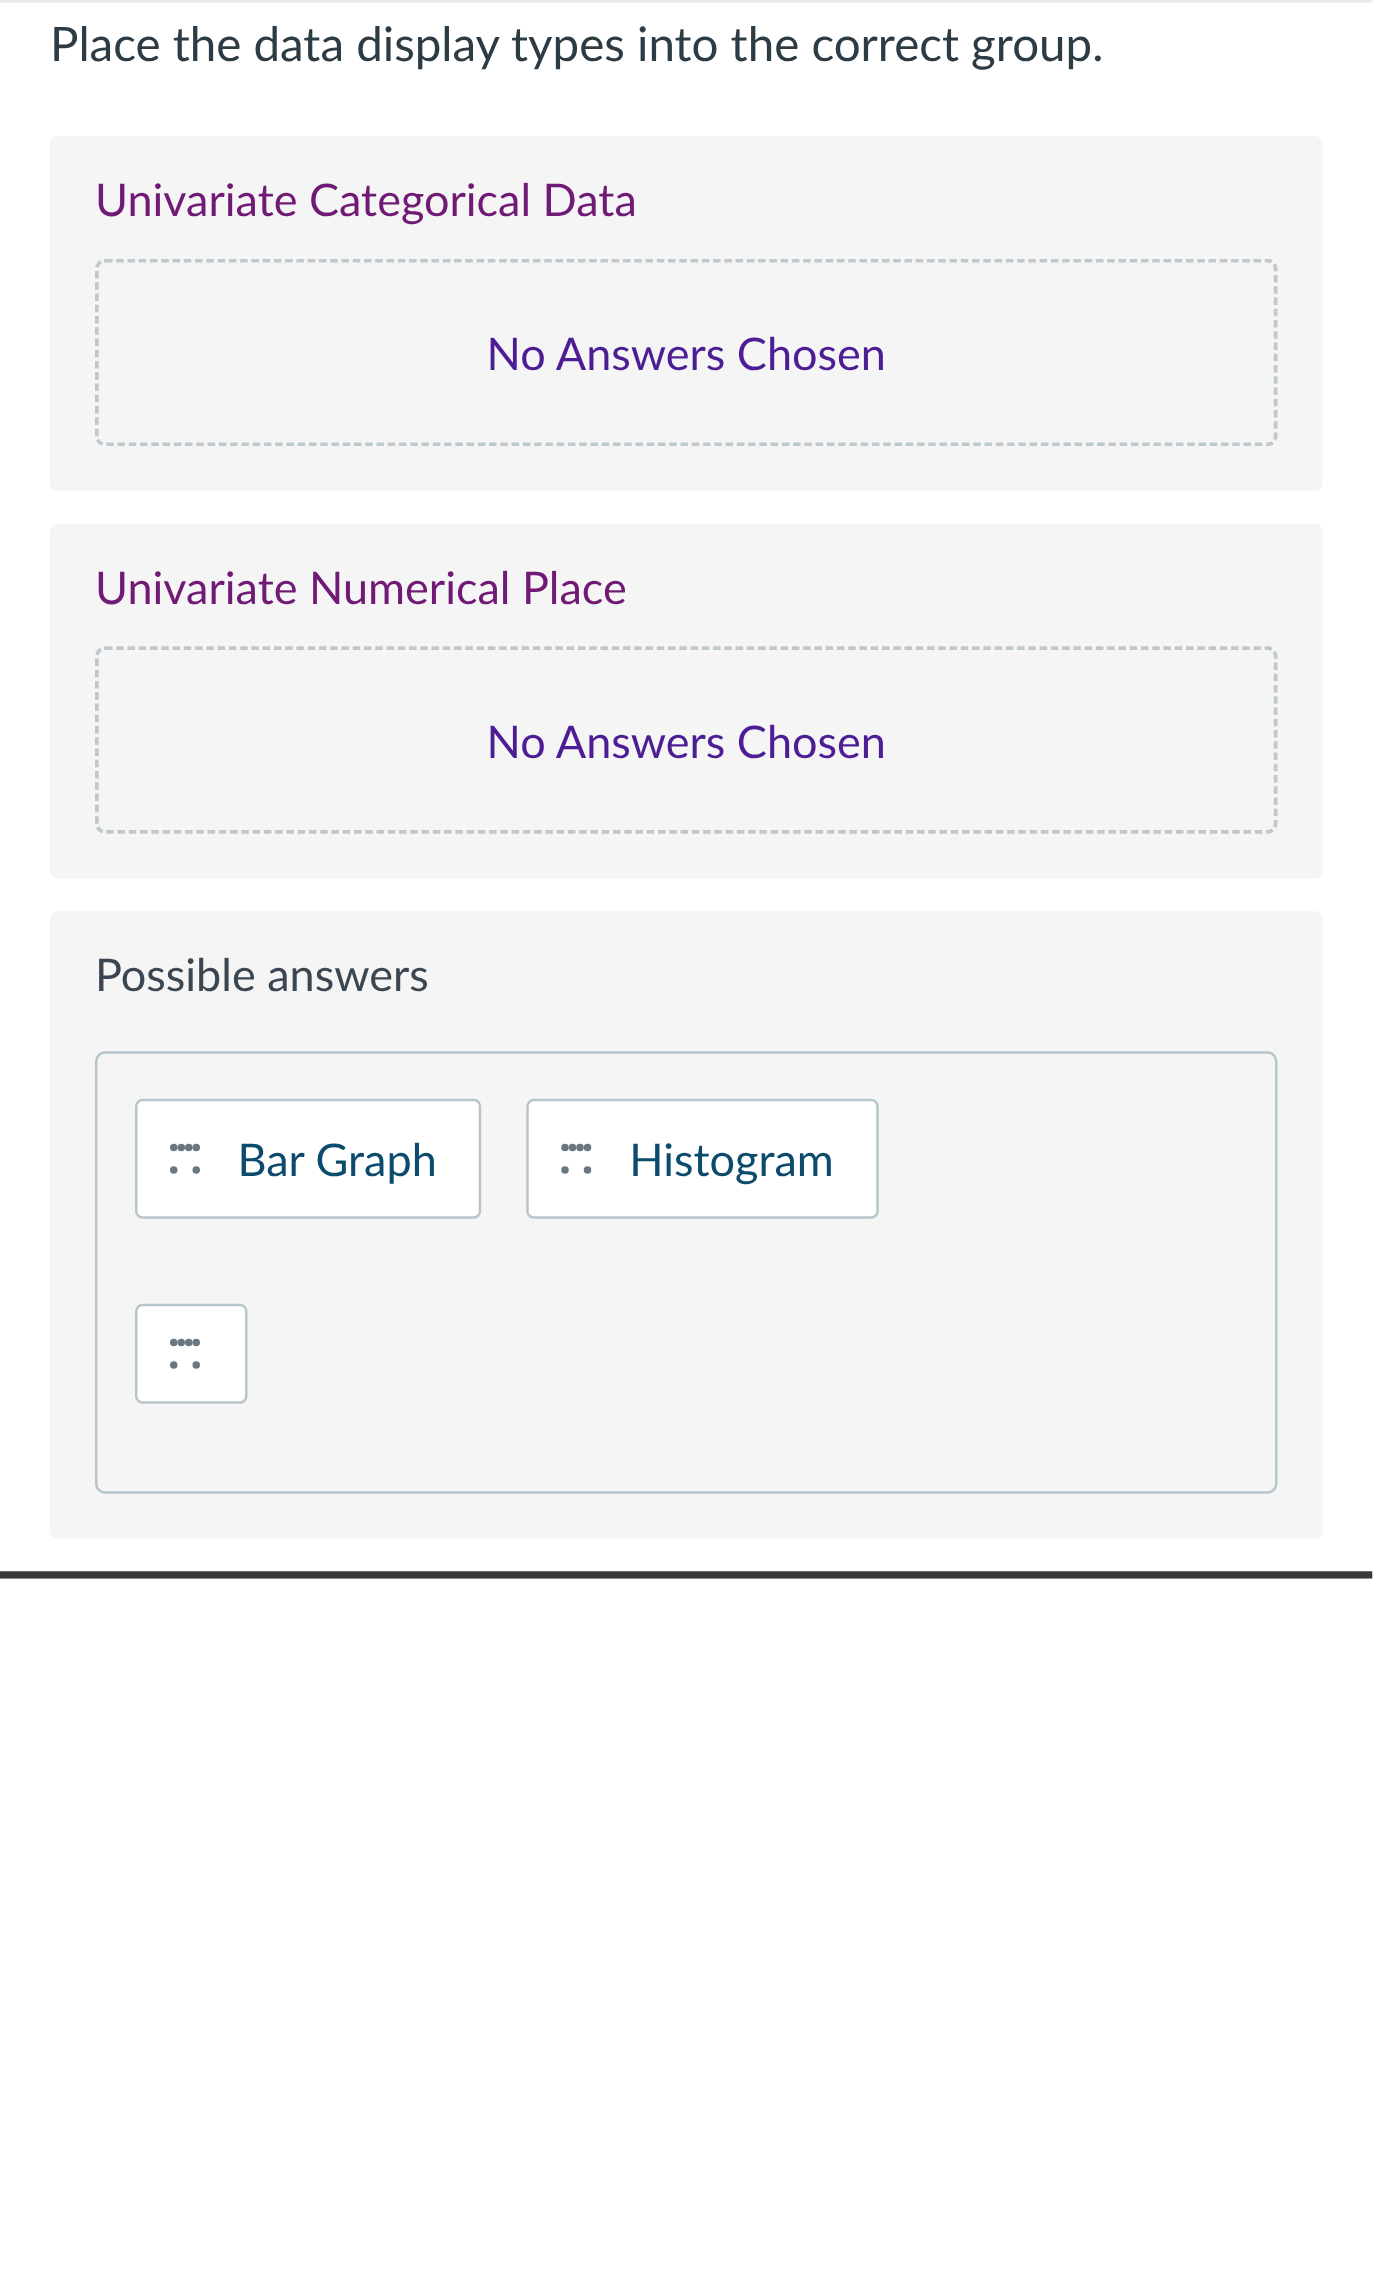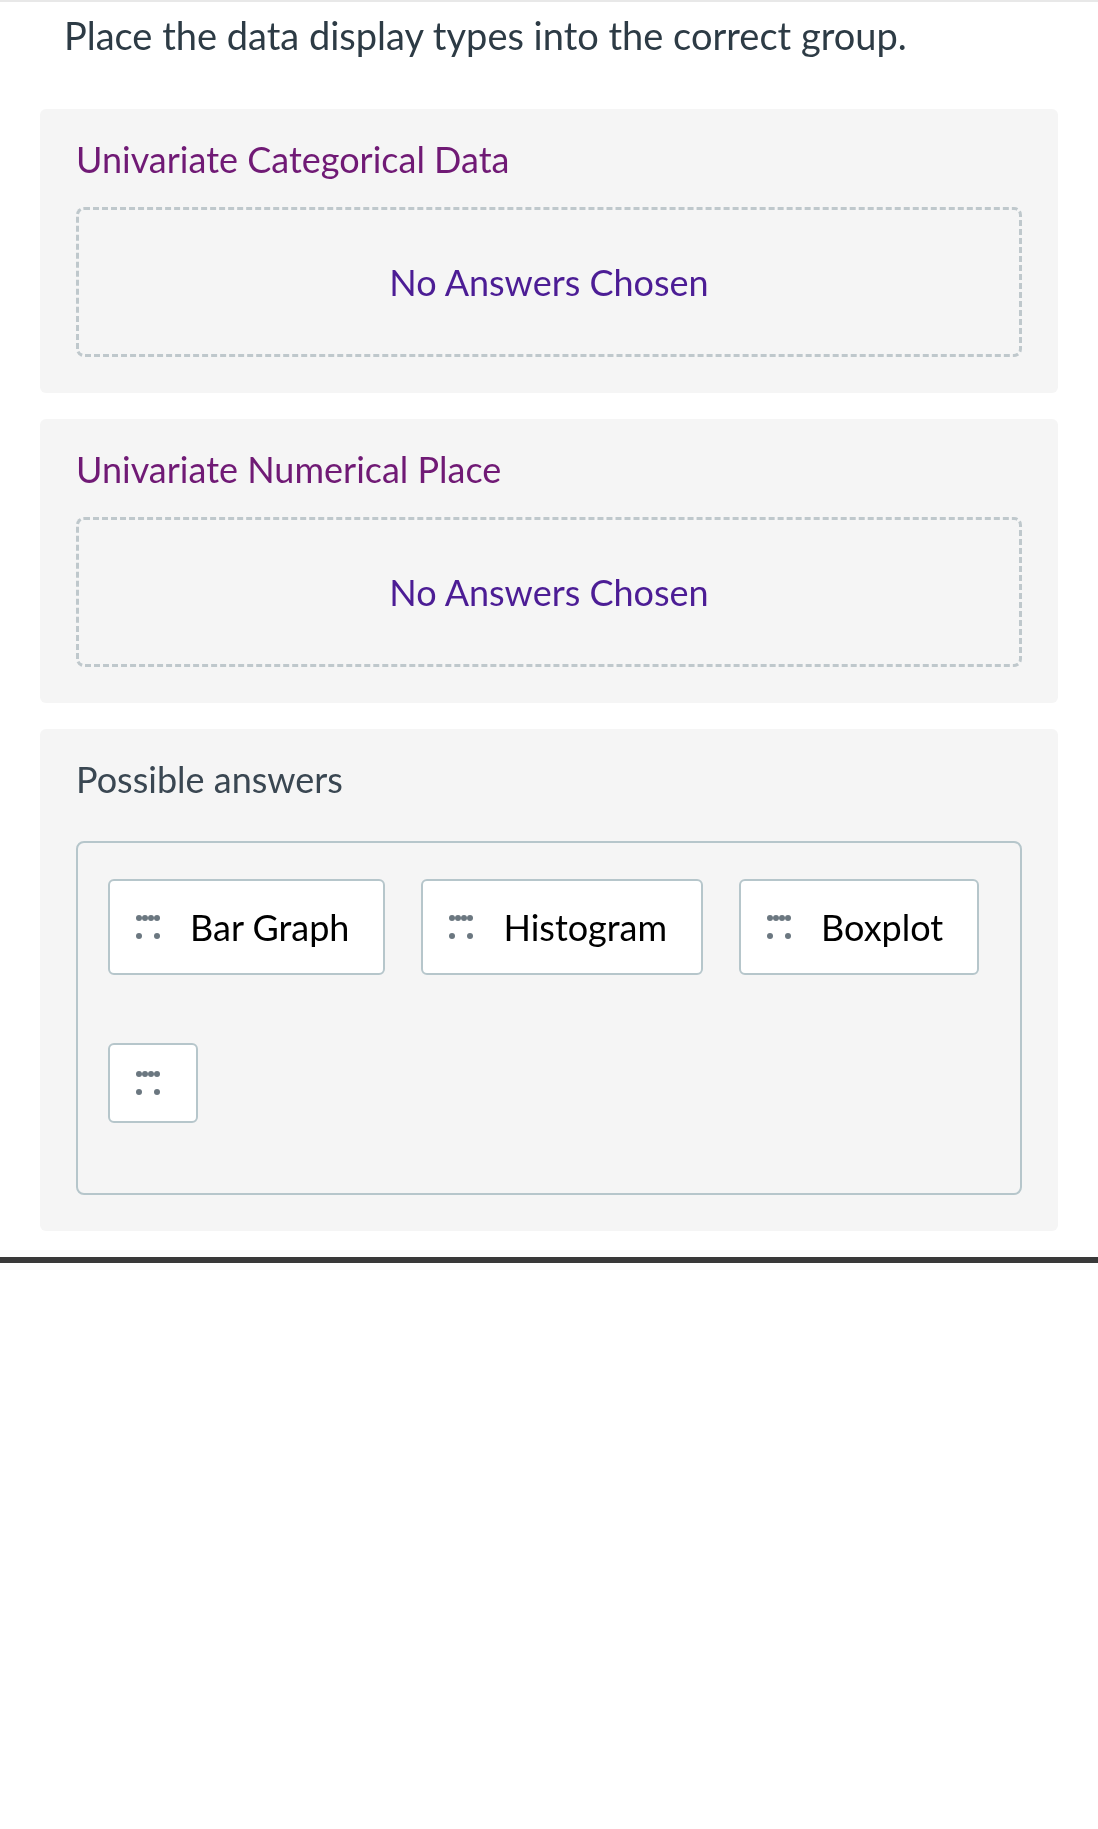--- a/index.html
+++ b/index.html
@@ -12,21 +12,20 @@
     border-top: 2px solid #e8e8e8;
   }
   .container {
     padding: 8px 40px 0 40px;
   }
   .question {
     font-size: 38px;
     line-height: 1.35;
     color: #2d3b45;
     margin-bottom: 48px;
-    margin-left: 24px;
   }
   .group-card {
     background: #f5f5f5;
     border-radius: 6px;
     padding: 28px 36px 36px 36px;
     margin-bottom: 26px;
   }
   .group-title {
     font-size: 36px;
     color: #701a75;
@@ -82,21 +81,21 @@
   }
   .drag-icon span {
     width: 6px;
     height: 6px;
     background: #6b7780;
     border-radius: 50%;
     display: block;
   }
   .answer-label {
     font-size: 36px;
-    color: #000000;
+    color: #0c4a6e;
     white-space: nowrap;
   }
   .bottom-edge {
     height: 6px;
     background: #3a3a3a;
     margin-top: 22px;
   }
 </style>
 </head>
 <body>
@@ -139,31 +138,20 @@
           <span></span>
             <span></span>
             <span></span>
             <span></span>
             <span></span>
             <span></span>
         </div>
         <span class="answer-label">Histogram</span>
       </div>
 
-      <div class="answer-chip" style="flex-basis:auto;">
-        <div class="drag-icon">
-          <span></span>
-            <span></span>
-            <span></span>
-            <span></span>
-            <span></span>
-            <span></span>
-        </div>
-        <span class="answer-label">Boxplot</span>
-      </div>
 
       <div style="flex-basis:100%; height:0; margin:-17px 0;"></div>
 
       <div class="answer-chip">
         <div class="drag-icon">
           <span></span>
             <span></span>
             <span></span>
             <span></span>
             <span></span>

